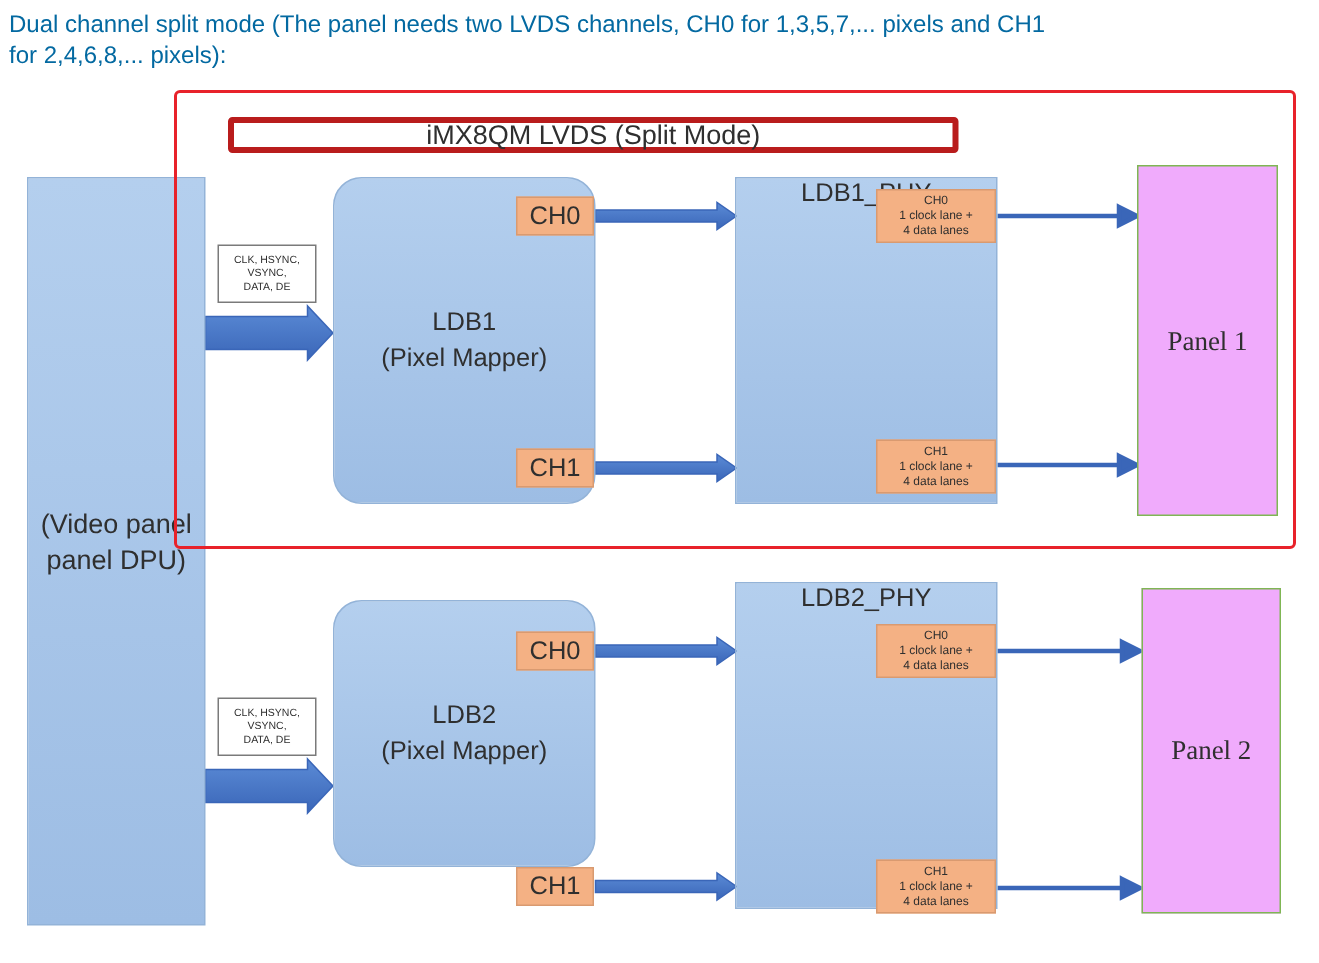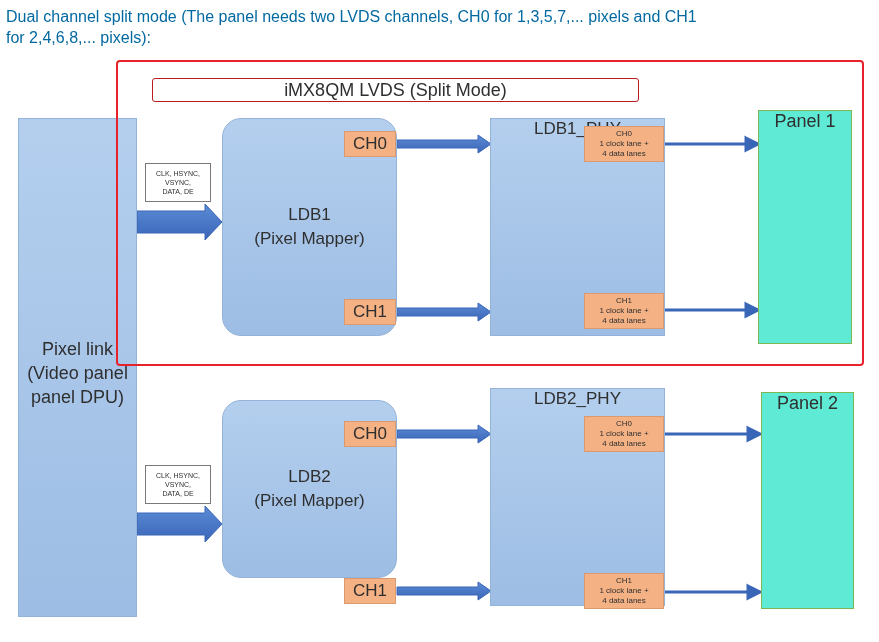--- a/index.html
+++ b/index.html
@@ -7,22 +7,22 @@
   .caption { position: absolute; left: 6px; top: 6px; width: 860px; font-size: 16px; line-height: 21px; color: #0369a1; }
   .abs { position: absolute; box-sizing: border-box; }
   .blue { background: #a3c3e8; background: linear-gradient(to bottom, #b4cfee 0%, #9dbde4 100%); border: 1px solid #93b3d8; }
   .pix { left: 18px; top: 118px; width: 119px; height: 499px; }
   .pix-label { position: absolute; left: 0; right: 0; top: 218px; text-align: center; font-size: 18px; line-height: 24px; color: #2f2f2f; }
   .ldb { width: 175px; display: flex; align-items: center; justify-content: center; text-align: center; font-size: 17px; line-height: 24px; color: #2f2f2f; border-radius: 19px; }
   .phy { width: 175px; display: flex; justify-content: center; font-size: 17px; color: #2f2f2f; }
   .ch { background: #f4b184; border: 1px solid #d99a70; width: 52px; height: 26px; display: flex; align-items: center; justify-content: center; font-size: 17px; color: #2f2f2f; }
   .chsmall { background: #f4b184; border: 1px solid #d99a70; width: 80px; height: 36px; display: flex; flex-direction: column; align-items: center; justify-content: center; font-size: 8px; line-height: 10px; color: #2f2f2f; text-align: center; }
   .sig { background: #ffffff; border: 1px solid #7a7a7a; width: 66px; height: 39px; display: flex; align-items: center; justify-content: center; text-align: center; font-size: 7px; line-height: 9px; color: #2f2f2f; }
-  .panel { background: #5eead4; border: 1.5px solid #7fb654; display: flex; justify-content: center; font-size: 18px; color: #2f2f2f; }
-  .title-box { left: 152px; top: 78px; width: 487px; height: 24px; border: 1px solid #b91c1c; border-radius: 3px; background: #ffffff; display: flex; align-items: center; justify-content: center; font-size: 18px; color: #2f2f2f; }
+  .panel { background: #f0abfc; border: 1.5px solid #7fb654; display: flex; align-items: center; justify-content: center; font-size: 18px; color: #2f2f2f; font-family: Liberation Serif, serif; }
+  .title-box { left: 152px; top: 78px; width: 487px; height: 24px; border: 4px solid #b91c1c; border-radius: 3px; background: #ffffff; display: flex; align-items: center; justify-content: center; font-size: 18px; color: #2f2f2f; }
   .highlight { left: 116px; top: 60px; width: 748px; height: 306px; border: 2.5px solid #e8222a; border-radius: 4px; }
   svg.arrows { position: absolute; left: 0; top: 0; }
 </style>
 </head>
 <body>
 
 <div class="caption">
   <div>Dual channel split mode (The panel needs two LVDS channels, CH0 for 1,3,5,7,... pixels and CH1</div>
   <div>for 2,4,6,8,... pixels):</div>
 </div>
@@ -50,21 +50,20 @@
       <polygon points="746,304 758,310 746,316"></polygon>
     <line x1="665" y1="434" x2="750" y2="434"></line>
       <polygon points="748,428 760,434 748,440"></polygon>
     <line x1="665" y1="592" x2="750" y2="592"></line>
       <polygon points="748,586 760,592 748,598"></polygon>
   </g>
 </svg>
 
 <div class="abs blue pix">
   <div class="pix-label">
-    <div>Pixel link</div>
     <div>(Video panel</div>
     <div>panel DPU)</div>
   </div>
 </div>
 
 <div class="abs sig" style="left:145px; top:163px;">
   <div>
     <div>CLK, HSYNC,</div>
     <div>VSYNC,</div>
     <div>DATA, DE</div>

